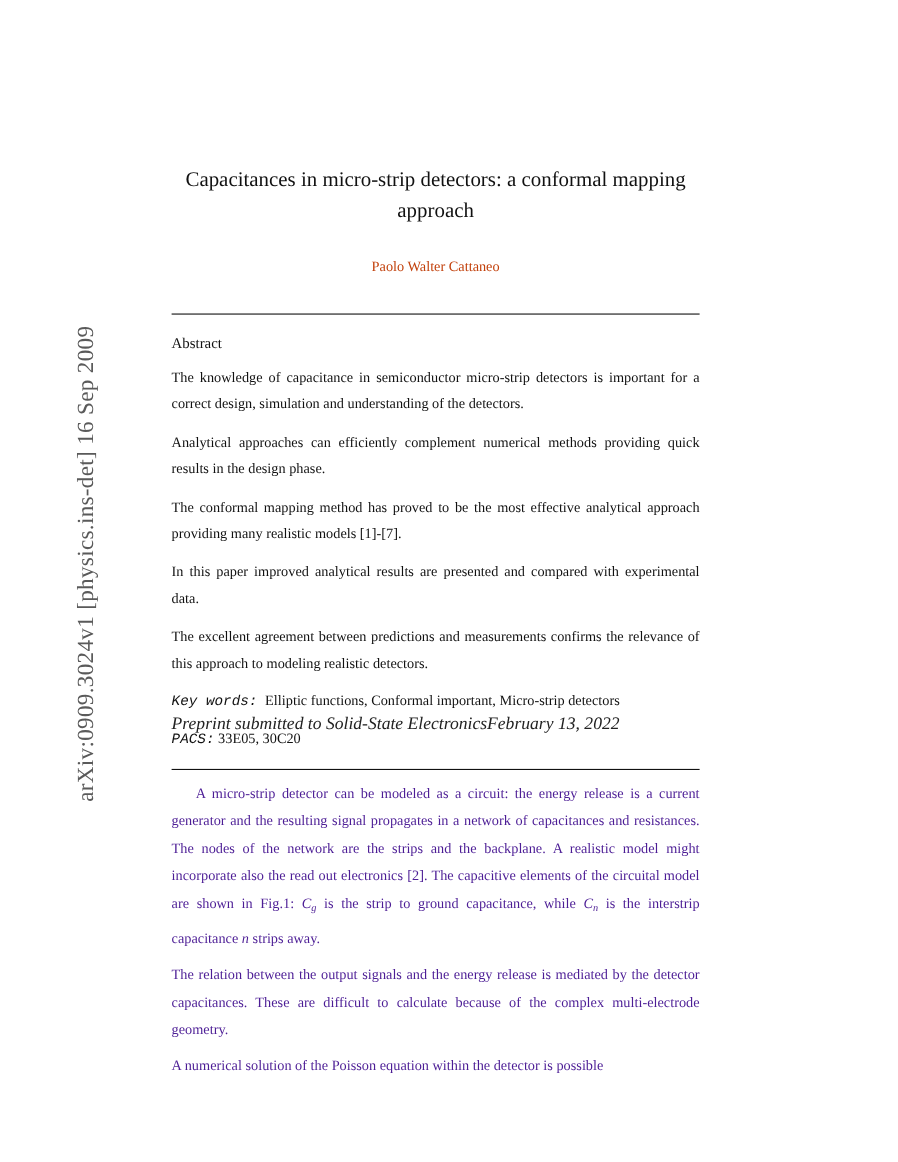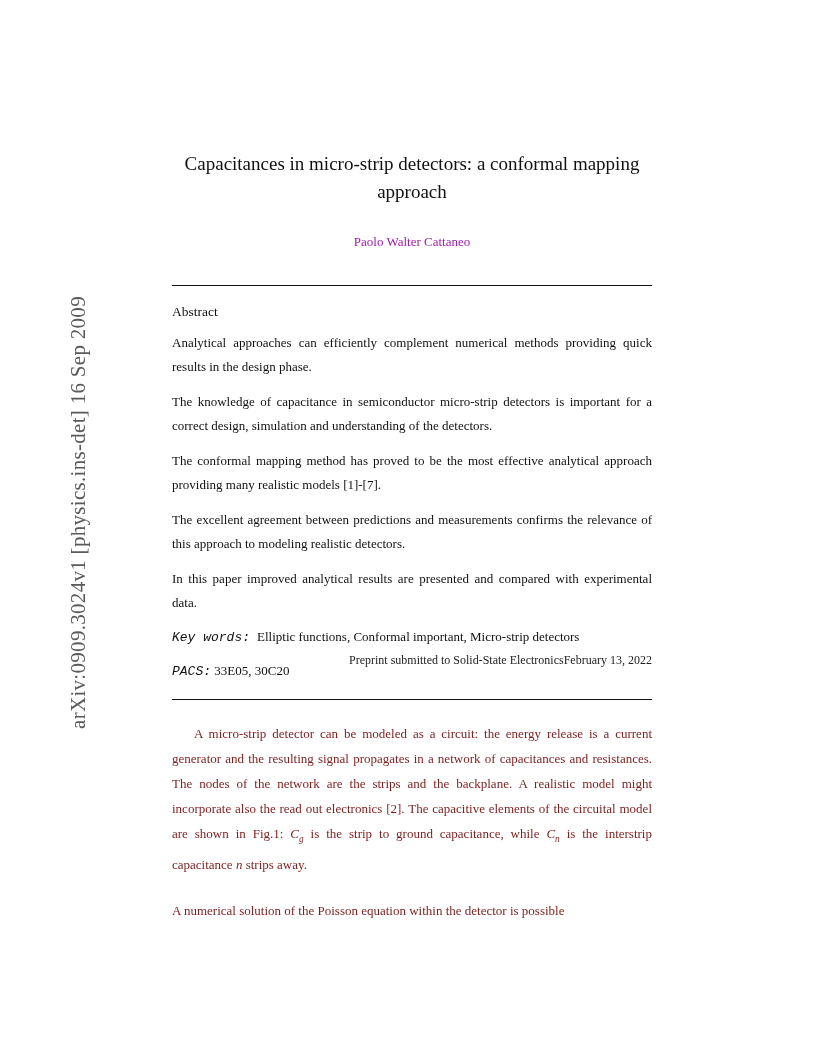--- a/index.html
+++ b/index.html
@@ -27,40 +27,40 @@
     transform-origin: center center;
     font-family: "Liberation Serif", serif;
     font-size: 21px;
     letter-spacing: 0.3px;
     color: #5a5a5a;
     white-space: nowrap;
   }
 
   .page {
     position: absolute;
-    left: 172px;
+    left: 156px;
     top: 0;
     width: 480px;
     height: 776px;
   }
 
   .title {
     margin-top: 150px;
     font-size: 19px;
     line-height: 28px;
     text-align: center;
     color: #111;
   }
 
   .authors {
     margin-top: 26px;
     text-align: center;
     font-size: 13px;
     line-height: 19px;
-    color: #a21caf;
+    color: #c2410c;
   }
   .author-name { display: block; }
   .author-email { display: block; }
   .author-affil { display: block; }
 
   .rule {
     border: 0;
     border-top: 1.2px solid #111;
     margin: 34px 0 0 0;
   }
@@ -96,77 +96,79 @@
 
   .section-head {
     margin-top: 24px;
     font-size: 13.5px;
     font-weight: bold;
     color: #111;
   }
   .section-head .num { margin-right: 8px; }
 
   .body-p {
-    margin-top: 21px;
+    margin-top: 8px;
     font-size: 13px;
     line-height: 25px;
     text-align: justify;
-    color: #7f1d1d;
+    color: #4c1d95;
   }
   .body-p.indent { text-indent: 22px; }
 
   .math { font-style: italic; font-family: "Liberation Serif", serif; }
   .math sub { font-style: italic; font-size: 0.72em; }
 
   .footer {
     position: absolute;
     left: 0;
     right: 0;
     bottom: 108px;
-    font-size: 12px;
+    font-size: 16px;
+    font-style: italic;
     color: #222;
     display: flex;
-    justify-content: flex-end;
+    justify-content: flex-start;
   }
 </style>
 </head>
 <body>
 
 <div class="arxiv-stamp">arXiv:0909.3024v1  [physics.ins-det]  16 Sep 2009</div>
 
 <div class="page">
 
   <div class="title">Capacitances in micro-strip detectors: a conformal mapping approach</div>
 
   <div class="authors">
     <span class="author-name">Paolo Walter Cattaneo</span>
   </div>
 
   <hr class="rule">
 
   <div class="abstract-head">Abstract</div>
 
+  <div class="abs-p">The knowledge of capacitance in semiconductor micro-strip detectors is important for a correct design, simulation and understanding of the detectors.</div>
   <div class="abs-p">Analytical approaches can efficiently complement numerical methods providing quick results in the design phase.</div>
-  <div class="abs-p">The knowledge of capacitance in semiconductor micro-strip detectors is important for a correct design, simulation and understanding of the detectors.</div>
   <div class="abs-p">The conformal mapping method has proved to be the most effective analytical approach providing many realistic models [1]-[7].</div>
+  <div class="abs-p">In this paper improved analytical results are presented and compared with experimental data.</div>
   <div class="abs-p">The excellent agreement between predictions and measurements confirms the relevance of this approach to modeling realistic detectors.</div>
-  <div class="abs-p">In this paper improved analytical results are presented and compared with experimental data.</div>
 
   <div class="kw">
     <i>Key words:</i><span class="kwgap"></span><span>Elliptic functions, Conformal important, Micro-strip detectors</span>
   </div>
   <div class="kw">
     <i>PACS:</i> <span>33E05, 30C20</span>
   </div>
 
   <hr class="rule bottom">
 
 
   <div class="body-p indent">A micro-strip detector can be modeled as a circuit: the energy release is a current generator and the resulting signal propagates in a network of capacitances and resistances. The nodes of the network are the strips and the backplane. A realistic model might incorporate also the read out electronics [2]. The capacitive elements of the circuital model are shown in Fig.1: <span class="math">C<sub>g</sub></span> is the strip to ground capacitance, while <span class="math">C<sub>n</sub></span> is the interstrip capacitance <span class="math">n</span> strips away.</div>
 
+  <div class="body-p">The relation between the output signals and the energy release is mediated by the detector capacitances. These are difficult to calculate because of the complex multi-electrode geometry.</div>
 
   <div class="body-p">A numerical solution of the Poisson equation within the detector is possible</div>
 
   <div class="footer">
     <span>Preprint submitted to Solid-State Electronics</span>
     <span>February 13, 2022</span>
   </div>
 
 </div>
 

